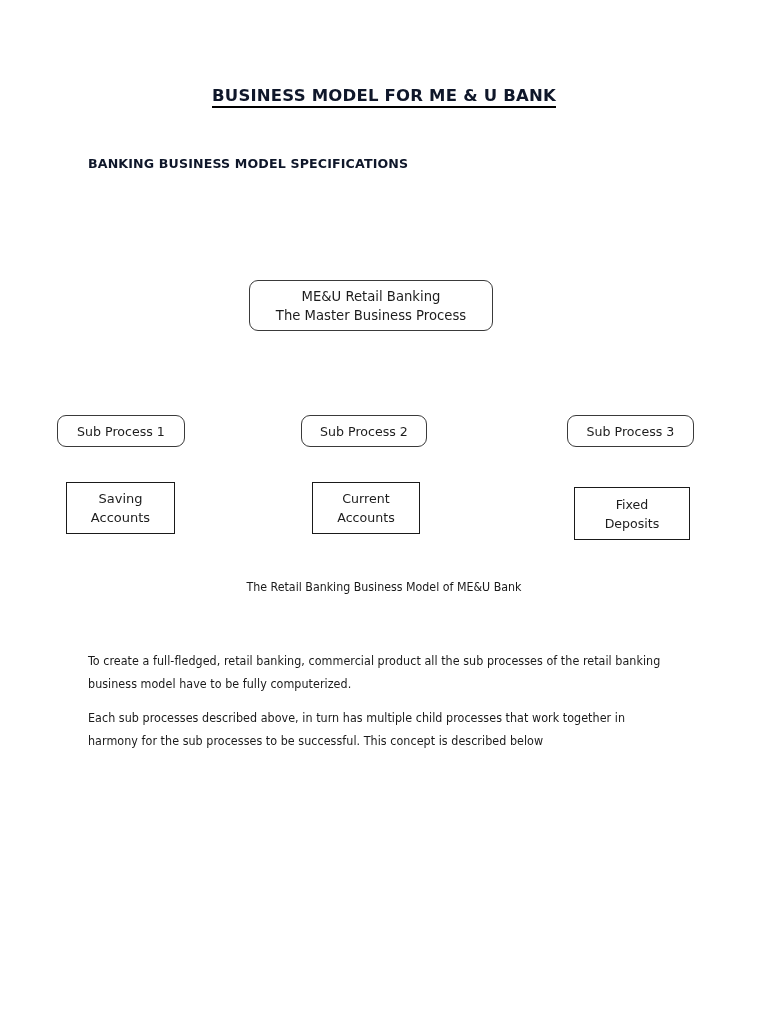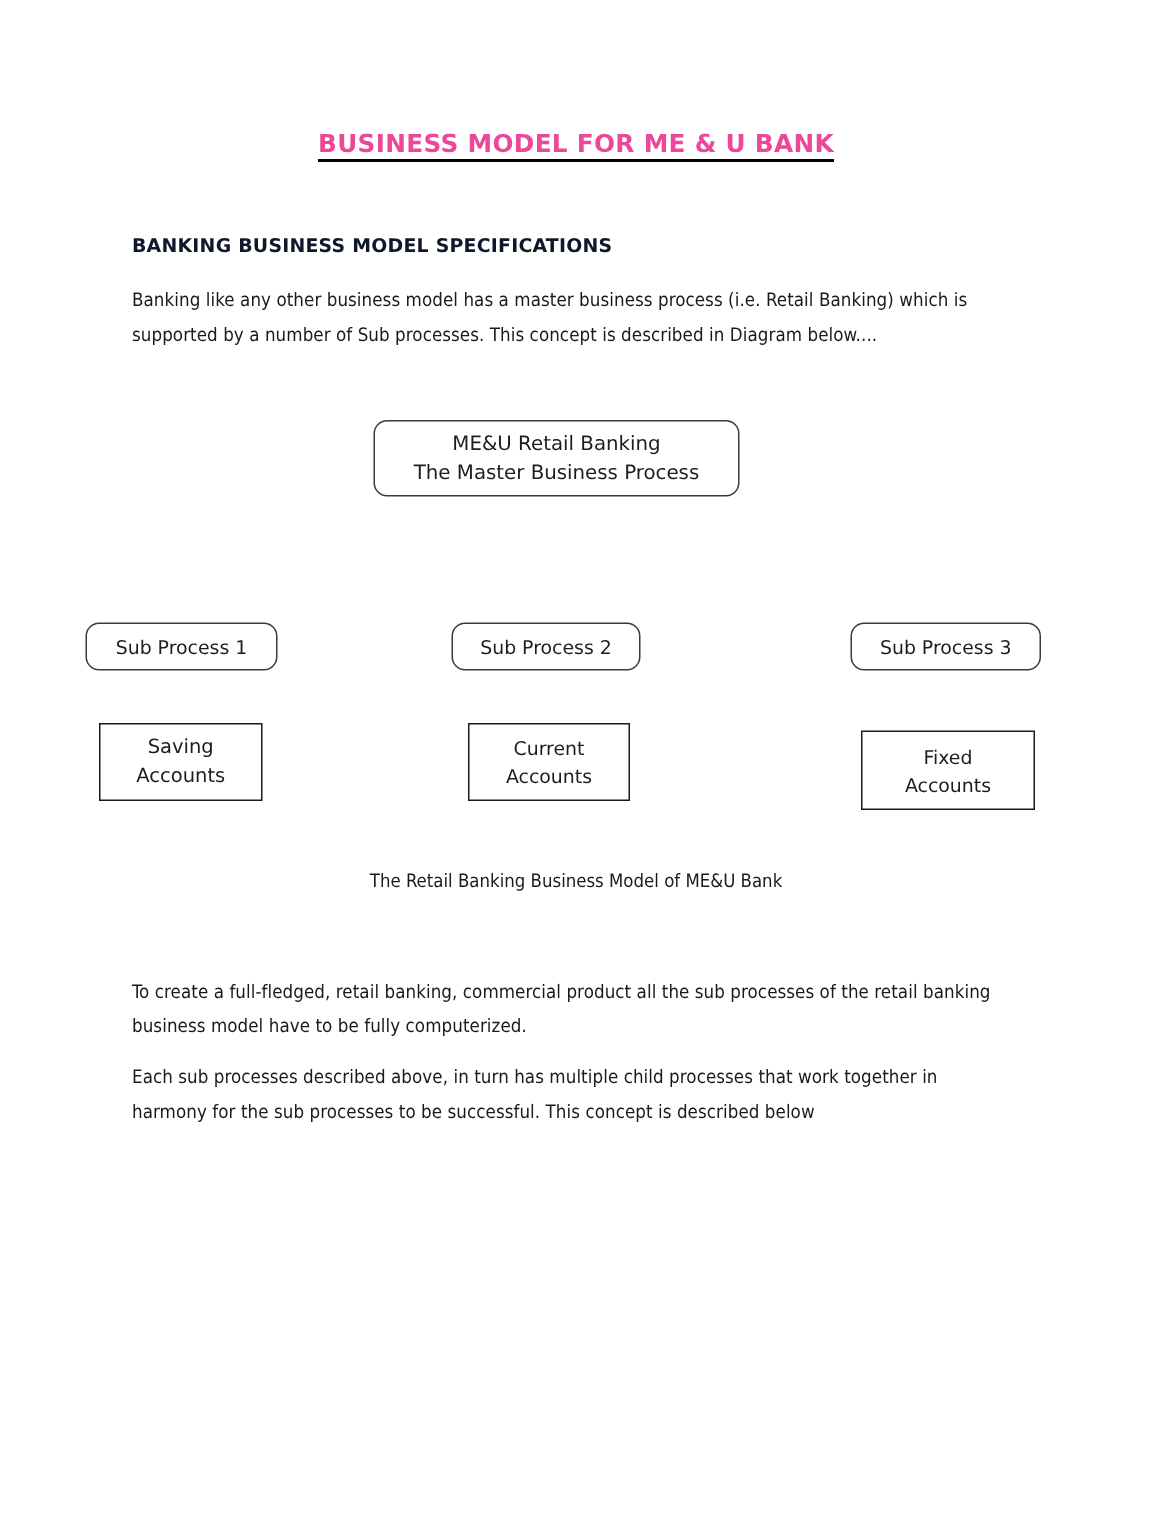--- a/index.html
+++ b/index.html
@@ -27,21 +27,21 @@
   .doc-title {
     position: absolute;
     left: 0;
     top: 86px;
     width: 768px;
     text-align: center;
     font-family: "DejaVu Sans", sans-serif;
     font-size: 16.5px;
     font-weight: bold;
     letter-spacing: 0.2px;
-    color: #ec4899;
+    color: #0f172a;
   }
   .doc-title span {
     border-bottom: 2px solid #000;
     padding-bottom: 1px;
   }
 
   .section-head {
     position: absolute;
     left: 88px;
     top: 156px;
@@ -121,21 +121,20 @@
 <body>
 
 <div class="page">
 
   <div class="doc-title">
     <span>BUSINESS MODEL FOR ME &amp; U BANK</span>
   </div>
 
   <div class="section-head">BANKING BUSINESS MODEL SPECIFICATIONS</div>
 
-  <div class="para" id="para-intro">Banking like any other business model has a master business process (i.e. Retail Banking) which is supported by a number of Sub processes. This concept is described in Diagram below....</div>
 
   <div class="diagram">
 
     <svg width="768" height="300" viewBox="0 0 768 300" style="position:absolute; left:0; top:-260px;">
       <defs>
         <marker id="arrowhead" markerWidth="9" markerHeight="9" refX="4.2" refY="7.6" orient="auto" markerUnits="userSpaceOnUse">
           <polygon points="0,0.6 8.4,0.6 4.2,8.2" fill="#000000"></polygon>
         </marker>
       </defs>
 
@@ -174,21 +173,21 @@
     <div class="node-box sharp" id="node-leaf-1" style="top:222px;">
       <span class="node-text">Saving
 Accounts</span>
     </div>
     <div class="node-box sharp" id="node-leaf-2" style="top:222px;">
       <span class="node-text">Current
 Accounts</span>
     </div>
     <div class="node-box sharp" id="node-leaf-3" style="top:227px;">
       <span class="node-text">Fixed
-Accounts</span>
+Deposits</span>
     </div>
 
   </div>
 
   <div class="caption">The Retail Banking Business Model of ME&amp;U Bank</div>
 
   <div class="para" id="para-each">Each sub processes described above, in turn has multiple child processes that work together in harmony for the sub processes to be successful. This concept is described below</div>
   <div class="para" id="para-create">To create a full-fledged, retail banking, commercial product all the sub processes of the retail banking business model have to be fully computerized.</div>
 
 </div>

